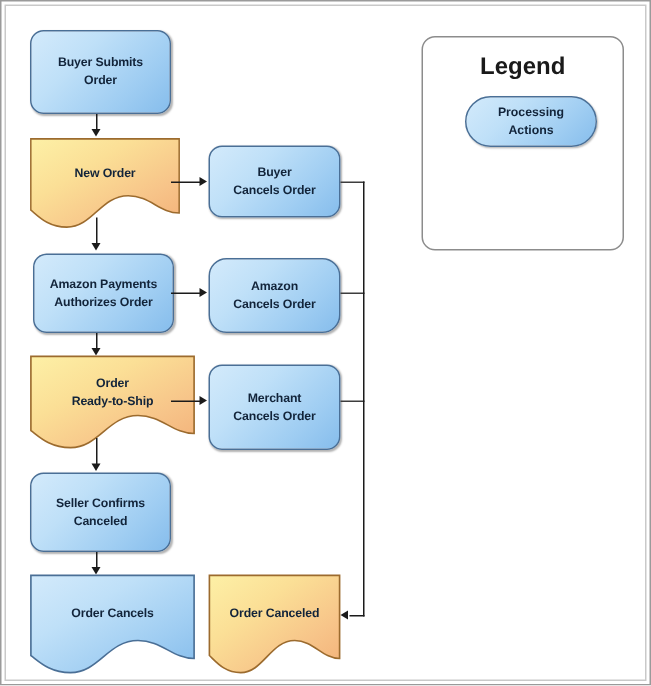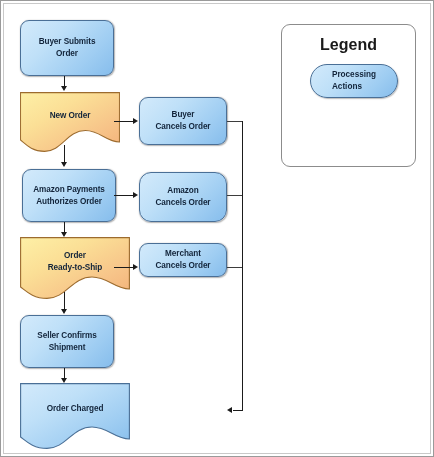--- a/index.html
+++ b/index.html
@@ -118,20 +118,21 @@
     position: absolute;
     left: 28px;
     width: 88px;
     height: 34px;
     border-radius: 17px;
     border: 1px solid #4a6f96;
     box-sizing: border-box;
     display: flex;
     align-items: center;
     justify-content: center;
+    text-align: center;
     font-size: 8.2px;
     font-weight: bold;
     line-height: 1.42;
     color: #12243a;
     box-shadow: 0.7px 0.9px 1.3px rgba(0,0,0,0.28);
   }
   #legend-pill-processing {
     top: 39px;
     background: linear-gradient(135deg, #d3eafb 0%, #bfe0f8 34%, #9fcdf2 72%, #86bdec 100%);
   }
@@ -196,39 +197,39 @@
       </svg>
       <span class="lbl" style="margin-top:-12px;">Order
 Ready-to-Ship</span>
     </div>
 
     <div class="conn v" style="left:60px; top:288px; height:18px;"></div>
     <div class="arrow-down" style="left:57px; top:305px;"></div>
 
     <div class="node proc" style="left:16px; top:311px; width:94px; height:53px;">
       <span class="lbl">Seller Confirms
-Shipment</span>
+Canceled</span>
     </div>
 
     <div class="conn v" style="left:60px; top:364px; height:11px;"></div>
     <div class="arrow-down" style="left:57px; top:374px;"></div>
 
     <div class="node doc" style="left:16px; top:379px; width:110px; height:66px;">
       <svg viewBox="0 0 110 66" preserveAspectRatio="none">
         <defs>
           <linearGradient id="gradBlue1" x1="0" y1="0" x2="1" y2="1">
             <stop offset="0%" stop-color="#d3eafb"></stop>
             <stop offset="34%" stop-color="#bfe0f8"></stop>
             <stop offset="72%" stop-color="#9fcdf2"></stop>
             <stop offset="100%" stop-color="#86bdec"></stop>
           </linearGradient>
         </defs>
         <path d="M0.6,0.6 L109.4,0.6 L109.4,56 C95,56 88,44 72,44 C52,44 46,65.4 27,65.4 C13,65.4 6,58 0.6,54 Z" fill="url(#gradBlue1)" stroke="#4a6f96" stroke-width="1.1"></path>
       </svg>
-      <span class="lbl" style="margin-top:-14px;">Order Charged</span>
+      <span class="lbl" style="margin-top:-14px;">Order Cancels</span>
     </div>
 
     <div class="conn h" style="left:110px; top:117px; width:20px;"></div>
     <div class="arrow-right" style="left:129px; top:114px;"></div>
 
     <div class="node proc" style="left:135px; top:93px; width:88px; height:48px;">
       <span class="lbl">Buyer
 Cancels Order</span>
     </div>
 
@@ -236,25 +237,39 @@
     <div class="arrow-right" style="left:129px; top:188px;"></div>
 
     <div class="node proc" style="left:135px; top:168px; width:88px; height:50px;border-radius:12px;">
       <span class="lbl">Amazon
 Cancels Order</span>
     </div>
 
     <div class="conn h" style="left:110px; top:263px; width:20px;"></div>
     <div class="arrow-right" style="left:129px; top:260px;"></div>
 
-    <div class="node proc" style="left:135px; top:239px; width:88px; height:34px;">
+    <div class="node proc" style="left:135px; top:239px; width:88px; height:57px;">
       <span class="lbl">Merchant
 Cancels Order</span>
     </div>
 
+    <div class="node doc" style="left:135px; top:379px; width:88px; height:66px;">
+      <svg viewBox="0 0 88 66" preserveAspectRatio="none">
+        <defs>
+          <linearGradient id="gradOrange3" x1="0" y1="0" x2="1" y2="1">
+            <stop offset="0%" stop-color="#fdf0a6"></stop>
+            <stop offset="35%" stop-color="#fbdf96"></stop>
+            <stop offset="72%" stop-color="#f7c489"></stop>
+            <stop offset="100%" stop-color="#f3b179"></stop>
+          </linearGradient>
+        </defs>
+        <path d="M0.6,0.6 L87.4,0.6 L87.4,56 C76,56 70,44 57.5,44 C41.5,44 36.5,65.4 21.5,65.4 C10.5,65.4 5,58 0.6,54 Z" fill="url(#gradOrange3)" stroke="#9c6b2e" stroke-width="1.1"></path>
+      </svg>
+      <span class="lbl" style="margin-top:-14px;">Order Canceled</span>
+    </div>
 
     <div class="conn h thin" style="left:223px; top:117px; width:16px;"></div>
     <div class="conn h thin" style="left:223px; top:191px; width:16px;"></div>
     <div class="conn h thin" style="left:223px; top:263px; width:16px;"></div>
 
     <div class="conn v" style="left:238px; top:117px; height:290px;"></div>
     <div class="conn h" style="left:229px; top:406px; width:10px;"></div>
     <div class="arrow-left" style="left:223px; top:403px;"></div>
 
     <div id="legend-box">

